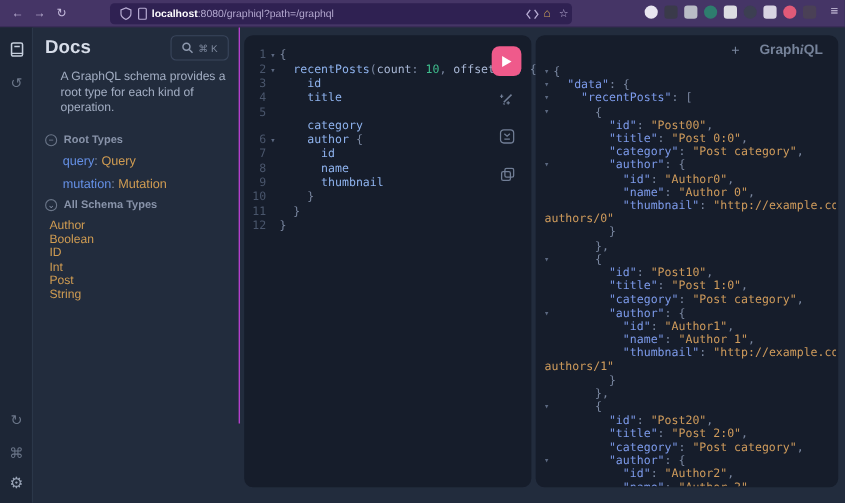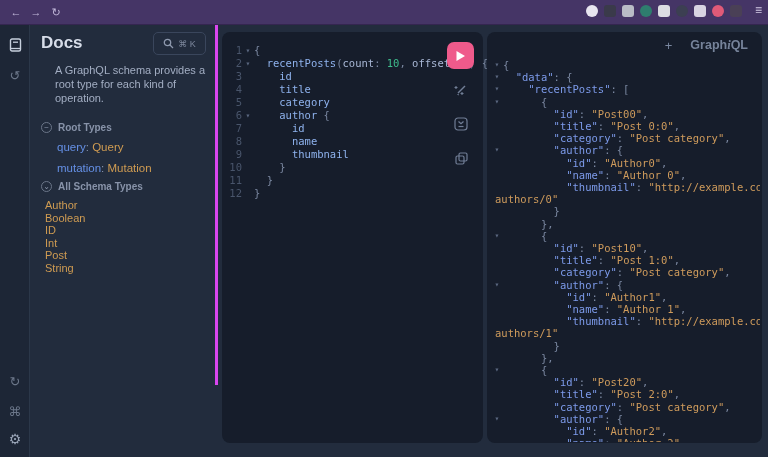--- a/index.html
+++ b/index.html
@@ -26,21 +26,21 @@
 
   
   .iconbar { position:absolute; left:0; top:0; width:30px; height:432px;
              background:#1d2636; border-right:1px solid #2b3749; }
   .pbtn { position:absolute; left:5px; width:20px; height:20px; color:#6b7689;
           display:flex; align-items:center; justify-content:center; font-size:14px; }
   .pbtn.active { color:#c6cfdd; }
 
   
   .docs { position:absolute; left:31px; top:0; width:187px; height:360px;
-          border-right:3px solid #d946ef; }
+          border-right:1px solid #d946ef; }
   .docs-title { position:absolute; left:10px; top:8px; font-size:17px; font-weight:bold; color:#d7dde9; }
   .search-box { position:absolute; right:9px; top:7px; width:53px; height:23px;
                 border:1px solid #3a465c; border-radius:5px; display:flex;
                 align-items:center; justify-content:center; gap:4px; color:#7d889d; }
   .search-box .sc { font-size:9px; }
   .docs-desc { position:absolute; left:24px; top:38px; width:168px;
                font-size:11px; line-height:14px; color:#a3aec3; }
   .sec-hdr { position:absolute; left:10px; display:flex; align-items:center; gap:6px;
              font-size:10px; color:#8893a9; font-weight:bold; }
   .circ { width:11px; height:11px; border:1px solid #6b7689; border-radius:50%;
@@ -97,20 +97,40 @@
   svg { display:block; }
 </style>
 </head>
 <body>
 
 <div class="chrome">
   <div class="nav-btn" style="left:8px;">←</div>
   <div class="nav-btn" style="left:28px;">→</div>
   <div class="nav-btn" style="left:48px;">↻</div>
 
+  <div class="urlbar">
+    <span class="u-ico" style="left:8px;">
+      <svg width="13" height="13" viewBox="0 0 13 13">
+          <path d="M6.5 1.2 L11 3 V6.8 C11 9.6 6.5 11.8 6.5 11.8 C6.5 11.8 2 9.6 2 6.8 V3 Z" fill="none" stroke="#b6abd2" stroke-width="1.1"></path>
+        </svg>
+    </span>
+    <span class="u-ico" style="left:23px;">
+      <svg width="13" height="13" viewBox="0 0 13 13">
+          <rect x="3" y="1.5" width="7" height="10" rx="1" fill="none" stroke="#b6abd2" stroke-width="1.1"></rect>
+        </svg>
+    </span>
+    <span class="url-text"><span class="url-host">localhost</span><span class="url-rest">:8080/graphiql?path=/graphql</span></span>
+    <span class="u-ico" style="left:378px;top:5px;">
+      <svg width="12" height="10" viewBox="0 0 12 10">
+          <path d="M4 1 L1 5 L4 9 M8 1 L11 5 L8 9" fill="none" stroke="#b6abd2" stroke-width="1.2"></path>
+        </svg>
+    </span>
+    <span class="u-ico" style="left:394px;top:3px;color:#cfa55a;font-size:11px;">⌂</span>
+    <span class="u-ico" style="left:408px;top:3px;font-size:10px;">☆</span>
+  </div>
 
   <div class="ext-row">
       <div class="ext" style="background: rgb(232, 230, 240); border-radius: 50%;"></div>
       <div class="ext" style="background: rgb(58, 58, 74);"></div>
       <div class="ext" style="background: rgb(185, 188, 198);"></div>
       <div class="ext" style="background: rgb(46, 125, 110); border-radius: 50%;"></div>
       <div class="ext" style="background: rgb(220, 221, 226);"></div>
       <div class="ext" style="background: rgb(60, 63, 82); border-radius: 50%;"></div>
       <div class="ext" style="background: rgb(216, 212, 226);"></div>
       <div class="ext" style="background: rgb(224, 90, 120); border-radius: 50%;"></div>
@@ -182,21 +202,21 @@
         <div>String</div>
       </div>
   </div>
 
   <div class="panel editor-panel">
     <div class="code" id="editor-code">
         <div class="cl"><span class="ln">1</span><span class="fold">▾</span><span class="ctext" style="padding-left: 0ch;"><span class="t-p">{</span></span></div>
         <div class="cl"><span class="ln">2</span><span class="fold">▾</span><span class="ctext" style="padding-left: 2ch;"><span class="t-f">recentPosts</span><span class="t-p">(</span><span class="t-a">count</span><span class="t-p">: </span><span class="t-n">10</span><span class="t-p">, </span><span class="t-a">offset</span><span class="t-p">: </span><span class="t-n">0</span><span class="t-p">) {</span></span></div>
         <div class="cl"><span class="ln">3</span><span class="fold"></span><span class="ctext" style="padding-left: 4ch;"><span class="t-f">id</span></span></div>
         <div class="cl"><span class="ln">4</span><span class="fold"></span><span class="ctext" style="padding-left: 4ch;"><span class="t-f">title</span></span></div>
-        <div class="cl"><span class="ln">5</span><span class="fold"></span><span class="ctext" style="padding-left: 4ch;"><span class="t-f">category</span></span></div>
+        <div class="cl"><span class="ln">5</span><span class="fold"></span><span class="ctext" style="padding-left: 4ch; margin-top: 12px;"><span class="t-f">category</span></span></div>
         <div class="cl"><span class="ln">6</span><span class="fold">▾</span><span class="ctext" style="padding-left: 4ch;"><span class="t-f">author</span><span class="t-p"> {</span></span></div>
         <div class="cl"><span class="ln">7</span><span class="fold"></span><span class="ctext" style="padding-left: 6ch;"><span class="t-f">id</span></span></div>
         <div class="cl"><span class="ln">8</span><span class="fold"></span><span class="ctext" style="padding-left: 6ch;"><span class="t-f">name</span></span></div>
         <div class="cl"><span class="ln">9</span><span class="fold"></span><span class="ctext" style="padding-left: 6ch;"><span class="t-f">thumbnail</span></span></div>
         <div class="cl"><span class="ln">10</span><span class="fold"></span><span class="ctext" style="padding-left: 4ch;"><span class="t-p">}</span></span></div>
         <div class="cl"><span class="ln">11</span><span class="fold"></span><span class="ctext" style="padding-left: 2ch;"><span class="t-p">}</span></span></div>
         <div class="cl"><span class="ln">12</span><span class="fold"></span><span class="ctext" style="padding-left: 0ch;"><span class="t-p">}</span></span></div>
       </div>
 
     <div class="exec-btn">

